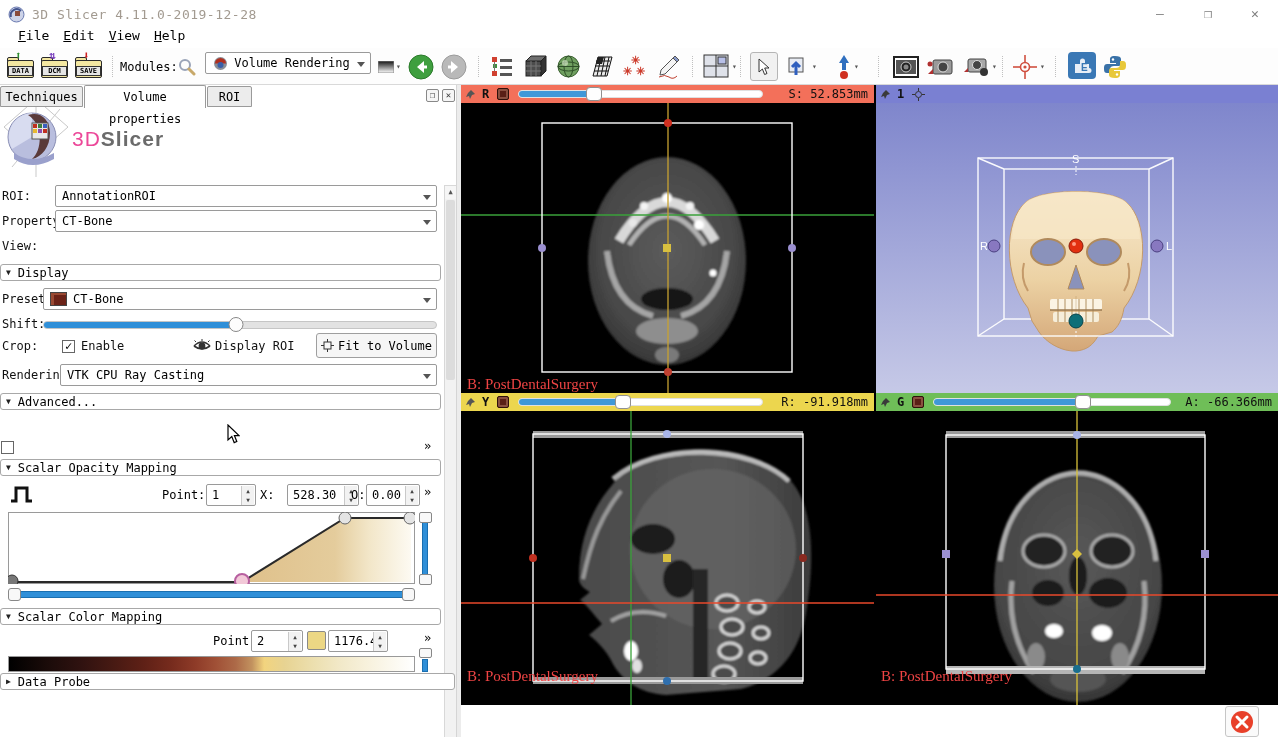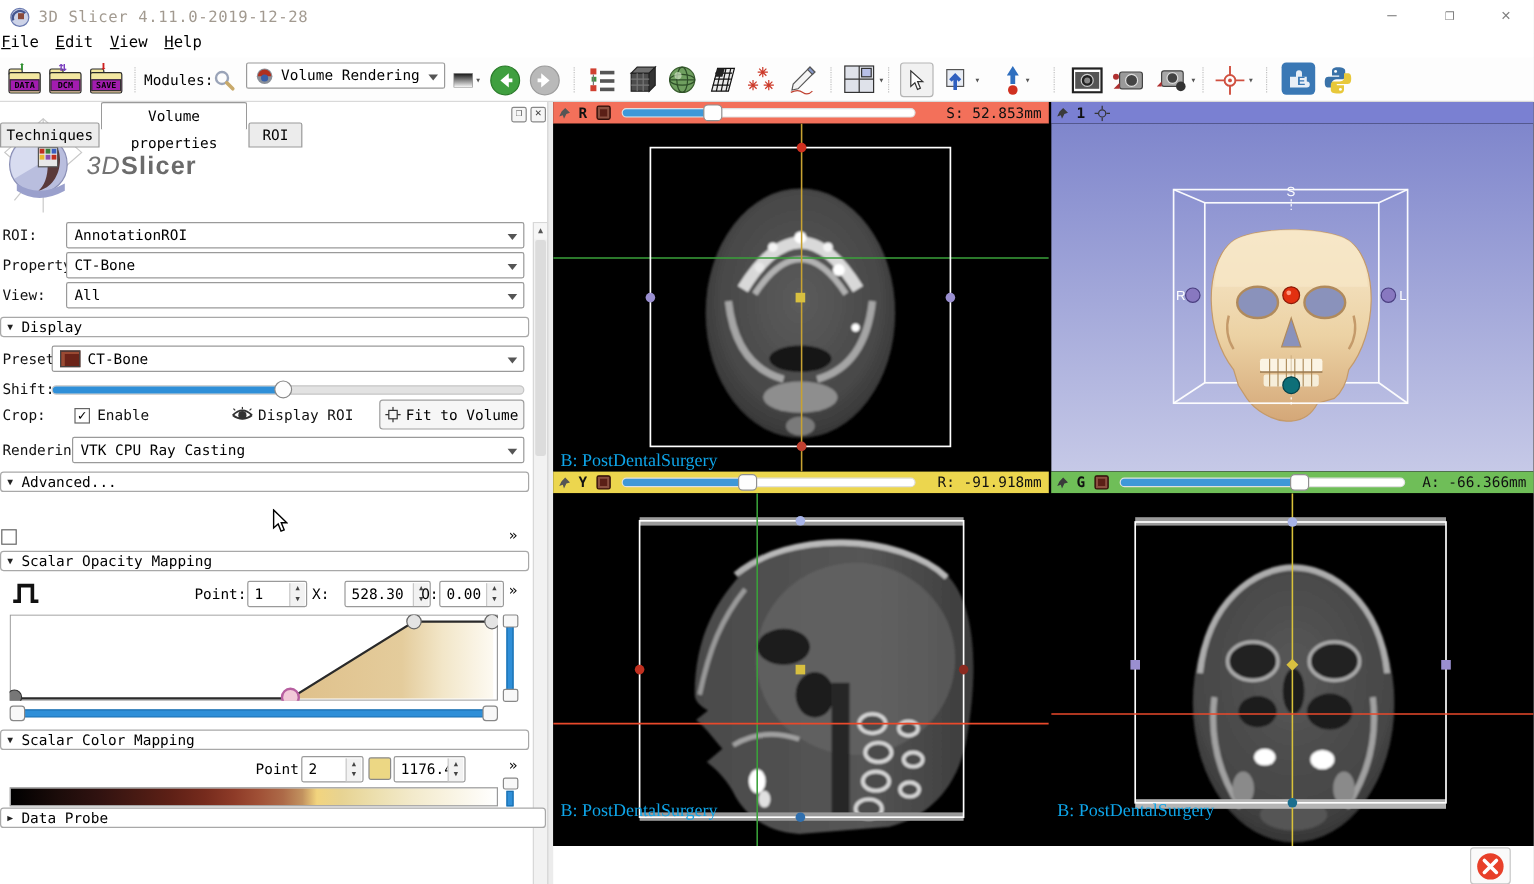--- a/index.html
+++ b/index.html
@@ -9,69 +9,69 @@
   .abs { position:absolute; }
 
   
   #titlebar { left:0; top:0; width:1278px; height:28px; background:#ffffff; }
   #title-text { left:32px; top:7px; color:#a29a90; font-size:13px; letter-spacing:0.5px; }
   .winbtn { top:6px; width:30px; height:16px; color:#7e7e7e; font-size:13px; text-align:center; line-height:15px; cursor:default; }
 
   
   #menubar { left:0; top:28px; width:1278px; height:20px; background:#fff; }
   .menu-item { display:inline-block; margin-left:14px; font-size:13px; color:#000; }
-  .menu-item:first-child { margin-left:1px; }
+  .menu-item:first-child { margin-left:18px; }
 
   
   #toolbar { left:0; top:48px; width:1278px; height:37px; background:#fdfdfd; border-bottom:1px solid #d9d9d9; }
   .tb { position:absolute; top:4px; height:29px; display:flex; align-items:center; justify-content:center; }
   .tbsep { position:absolute; top:8px; width:1px; height:21px; border-left:1px dotted #c0c0c0; }
   .folder { width:30px; height:28px; position:relative; }
   .folder .body { position:absolute; left:1px; top:7px; width:27px; height:18px; background:#f3e7a1; border:1px solid #2a2a2a; border-radius:2px; }
   .folder .tab { position:absolute; left:1px; top:4px; width:12px; height:5px; background:#f3e7a1; border:1px solid #2a2a2a; }
-  .folder .lab { position:absolute; left:2px; top:13px; width:25px; font-size:7px; font-weight:bold; background:#a21caf; border:1px solid #333; text-align:center; line-height:8px; }
+  .folder .lab { position:absolute; left:2px; top:13px; width:25px; font-size:7px; font-weight:bold; background:#e5e5e5; border:1px solid #333; text-align:center; line-height:8px; }
   .folder .arrow { position:absolute; left:9px; top:-2px; font-size:11px; line-height:10px; font-weight:bold; }
   .combo { position:relative; background:#fff; border:1px solid #9a9a9a; border-radius:2px; height:22px; display:flex; align-items:center; padding:0 18px 0 5px; }
   .combo .carrow { position:absolute; right:5px; top:9px; width:0; height:0; border-left:4px solid transparent; border-right:4px solid transparent; border-top:5px solid #555; }
   .mini-down { color:#555; font-size:8px; margin-left:2px; }
 
   
   #panel { left:0; top:85px; width:456px; height:652px; background:#fff; }
   #splitter { left:456px; top:85px; width:5px; height:652px; background:#ececec; border-left:1px solid #d5d5d5; }
   .dockbtn { width:13px; height:13px; border:1px solid #888; background:#f6f6f6; color:#444; font-size:9px; line-height:11px; text-align:center; border-radius:2px; }
   #logo-text { font-size:21px; letter-spacing:1px; font-family:"Liberation Sans",sans-serif; }
-  #logo-text .l3d { color:#737373; font-weight:400;font-style:italic; }
+  #logo-text .l3d { color:#ec4899; font-weight:400; }
   #logo-text .lsl { color:#6b6b6b; font-weight:bold; }
   .frow-label { position:absolute; left:2px; font-size:12px; color:#111; line-height:22px; }
   .combo2 { position:absolute; height:22px; background:#fff; border:1px solid #9a9a9a; border-radius:2px; display:flex; align-items:center; padding:0 7px 0 6px; }
   .combo2 .carrow { position:absolute; right:5px; top:9px; width:0; height:0; border-left:4px solid transparent; border-right:4px solid transparent; border-top:5px solid #555; }
   .hdr { position:absolute; left:0; width:441px; height:17px; border:1px solid #a8a8a8; border-radius:3px; background:#fff; display:flex; align-items:center; padding-left:5px; font-size:12px; }
   .hdr .tri { font-size:8px; margin-right:7px; color:#222; }
   .checkbox { position:absolute; width:13px; height:13px; border:1px solid #666; background:#fff; font-size:12px; line-height:11px; text-align:center; font-weight:bold; }
   .btn { position:absolute; background:#f6f6f6; border:1px solid #9f9f9f; border-radius:3px; display:flex; align-items:center; justify-content:center; font-size:12px; }
   .spin { position:absolute; height:22px; background:#fff; border:1px solid #9a9a9a; border-radius:2px; }
   .spin .val { position:absolute; left:5px; top:3px; font-size:12px; }
   .spin .arr { position:absolute; right:1px; top:1px; width:13px; height:19px; border-left:1px solid #c9c9c9; font-size:6px; color:#444; text-align:center; line-height:9px; background:#f2f2f2; }
   .slabel { position:absolute; font-size:12px; line-height:24px; }
-  .tab { position:absolute; top:17px; height:21px; background:#ececec; border:1px solid #9a9a9a; border-bottom:1px solid #9a9a9a; text-align:center; font-size:12px; line-height:20px; border-radius:2px 2px 0 0; }
+  .tab { position:absolute; top:1px; height:21px; background:#ececec; border:1px solid #9a9a9a; border-bottom:1px solid #9a9a9a; text-align:center; font-size:12px; line-height:20px; border-radius:2px 2px 0 0; }
   .tab.active { top:0; height:23px; background:#fff; border-bottom:none; line-height:22px; }
   #scrollbar { left:444px; top:100px; width:13px; height:568px; background:#f2f2f2; border:1px solid #d8d8d8; }
   .sbtn { position:absolute; left:0; width:11px; height:13px; background:#f6f6f6; color:#555; font-size:7px; text-align:center; line-height:13px; }
 
   
   #views { left:461px; top:85px; width:817px; height:620px; background:#000; }
   .slicebar { position:absolute; height:18px; display:flex; align-items:center; }
   .slicebar .pin { margin-left:4px; }
   .slicebar .letter { font-size:12px; font-weight:bold; color:#111; margin-left:6px; }
   .slicebar .linkicon { width:12px; height:12px; margin-left:8px; background:#5a1f16; border:1px solid #30100a; border-radius:2px; box-shadow:inset 0 0 0 2px #8a5040; }
   .groove { position:absolute; left:57px; top:5px; width:245px; height:8px; background:#fff; border:1px solid #e0e0e0; border-radius:4px; }
   .groove .fill { position:absolute; left:0; top:0; height:6px; background:#3f98d8; border-radius:4px 0 0 4px; }
   .groove .handle { position:absolute; top:-4px; width:16px; height:14px; background:#fefefe; border:1px solid #909090; border-radius:4px; transform:translateX(-50%); }
   .readout { position:absolute; right:6px; font-size:12px; color:#111; }
-  .viewlabel { position:absolute; color:#0ea5e9; font-family:"Liberation Serif", serif; font-size:15px; }
+  .viewlabel { position:absolute; color:#ef4444; font-family:"Liberation Serif", serif; font-size:15px; }
 
   
   #notif-close { left:1225px; top:706px; width:34px; height:31px; background:#fafafa; border:1px solid #c6c6c6; border-radius:3px; display:flex; align-items:center; justify-content:center; }
   #cursor { left:227px; top:424px; width:13px; height:20px; z-index:50; }
   svg text { font-family:"Liberation Sans",sans-serif; }
 </style>
 </head>
 <body>
 
 <div id="app">
@@ -345,24 +345,20 @@
         <span class="carrow"></span>
       </div>
 
     <div class="frow-label" style="top:125px">Property:</div>
     <div class="combo2" style="left:55px;top:125px;width:382px">
         <span>CT-Bone</span>
         <span class="carrow"></span>
       </div>
 
     <div class="frow-label" style="top:150px">View:</div>
-    <div class="combo2" style="left:55px;top:150px;width:382px">
-        <span>All</span>
-        <span class="carrow"></span>
-      </div>
 
     <div id="scrollbar" class="abs">
       <div class="sbtn" style="top:0">▲</div>
 
       <div class="abs" style="left:1px;top:14px;width:9px;height:180px;background:#dcdcdc;border-radius:2px"></div>
     </div>
 
     <div class="hdr" style="top:179px">
         <span class="tri">▼</span>
         <span>Display</span>

